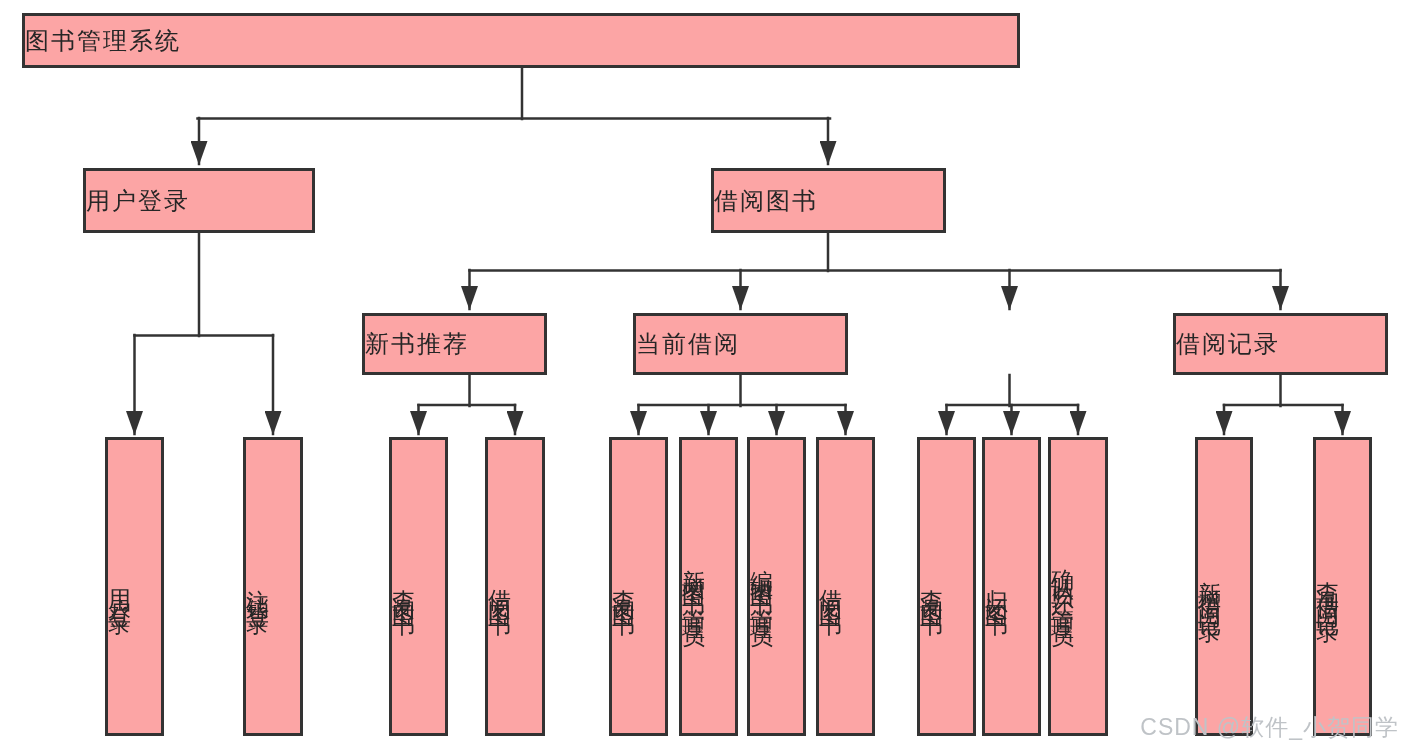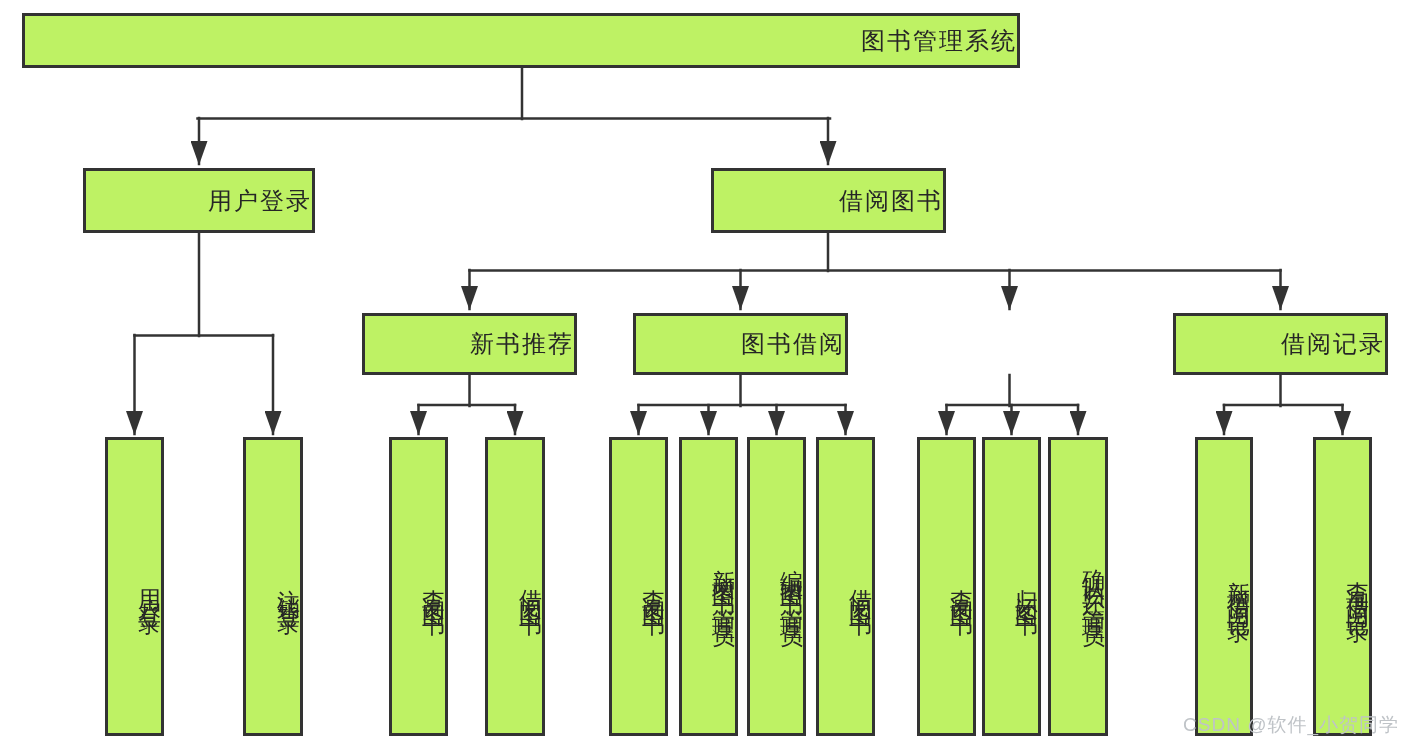--- a/index.html
+++ b/index.html
@@ -15,46 +15,46 @@
   svg.connectors { position: absolute; left: 0; top: 0; }
   svg.connectors line {
     stroke: var(--stroke, #333333);
     stroke-width: 2.5;
     stroke-linecap: square;
   }
   #arrowhead path { fill: var(--stroke, #333333); }
   .node {
     position: absolute;
     box-sizing: border-box;
-    background: #bef264;
+    background: #fca5a5;
     border: 3px solid var(--stroke, #333333);
     display: flex;
     align-items: center;
-    justify-content: flex-end;
+    justify-content: flex-start;
     z-index: 2;
   }
   .node-h span {
     font-size: 24px;
     letter-spacing: 2px;
     color: var(--text, #262626);
     white-space: nowrap;
   }
   .node-v span {
     writing-mode: vertical-rl;
     text-orientation: mixed;
     font-size: 23px;
     letter-spacing: 8px;
     line-height: 1;
     color: var(--text, #262626);
   }
   .watermark {
     position: absolute;
     top: 712px;
     right: 6px;
-    font-size: 19px;
+    font-size: 23px;
     letter-spacing: 1px;
     color: var(--watermark, #bfc3c7);
     z-index: 3;
     white-space: nowrap;
   }
 </style>
 </head>
 <body>
 
 <div id="canvas">
@@ -111,25 +111,25 @@
     <span>图书管理系统</span>
   </div>
 
   <div class="node node-h" style="left:83px;top:168px;width:232px;height:65px">
     <span>用户登录</span>
   </div>
   <div class="node node-h" style="left:711px;top:168px;width:235px;height:65px">
     <span>借阅图书</span>
   </div>
 
-  <div class="node node-h" style="left:362px;top:313px;width:215px;height:62px">
+  <div class="node node-h" style="left:362px;top:313px;width:185px;height:62px">
     <span>新书推荐</span>
   </div>
   <div class="node node-h" style="left:633px;top:313px;width:215px;height:62px">
-    <span>图书借阅</span>
+    <span>当前借阅</span>
   </div>
   <div class="node node-h" style="left:1173px;top:313px;width:215px;height:62px">
     <span>借阅记录</span>
   </div>
 
   <div class="node node-v" style="left:105px;top:437px;width:59px;height:299px">
     <span>用户登录</span>
   </div>
   <div class="node node-v" style="left:243px;top:437px;width:60px;height:299px">
     <span>注销登录</span>

